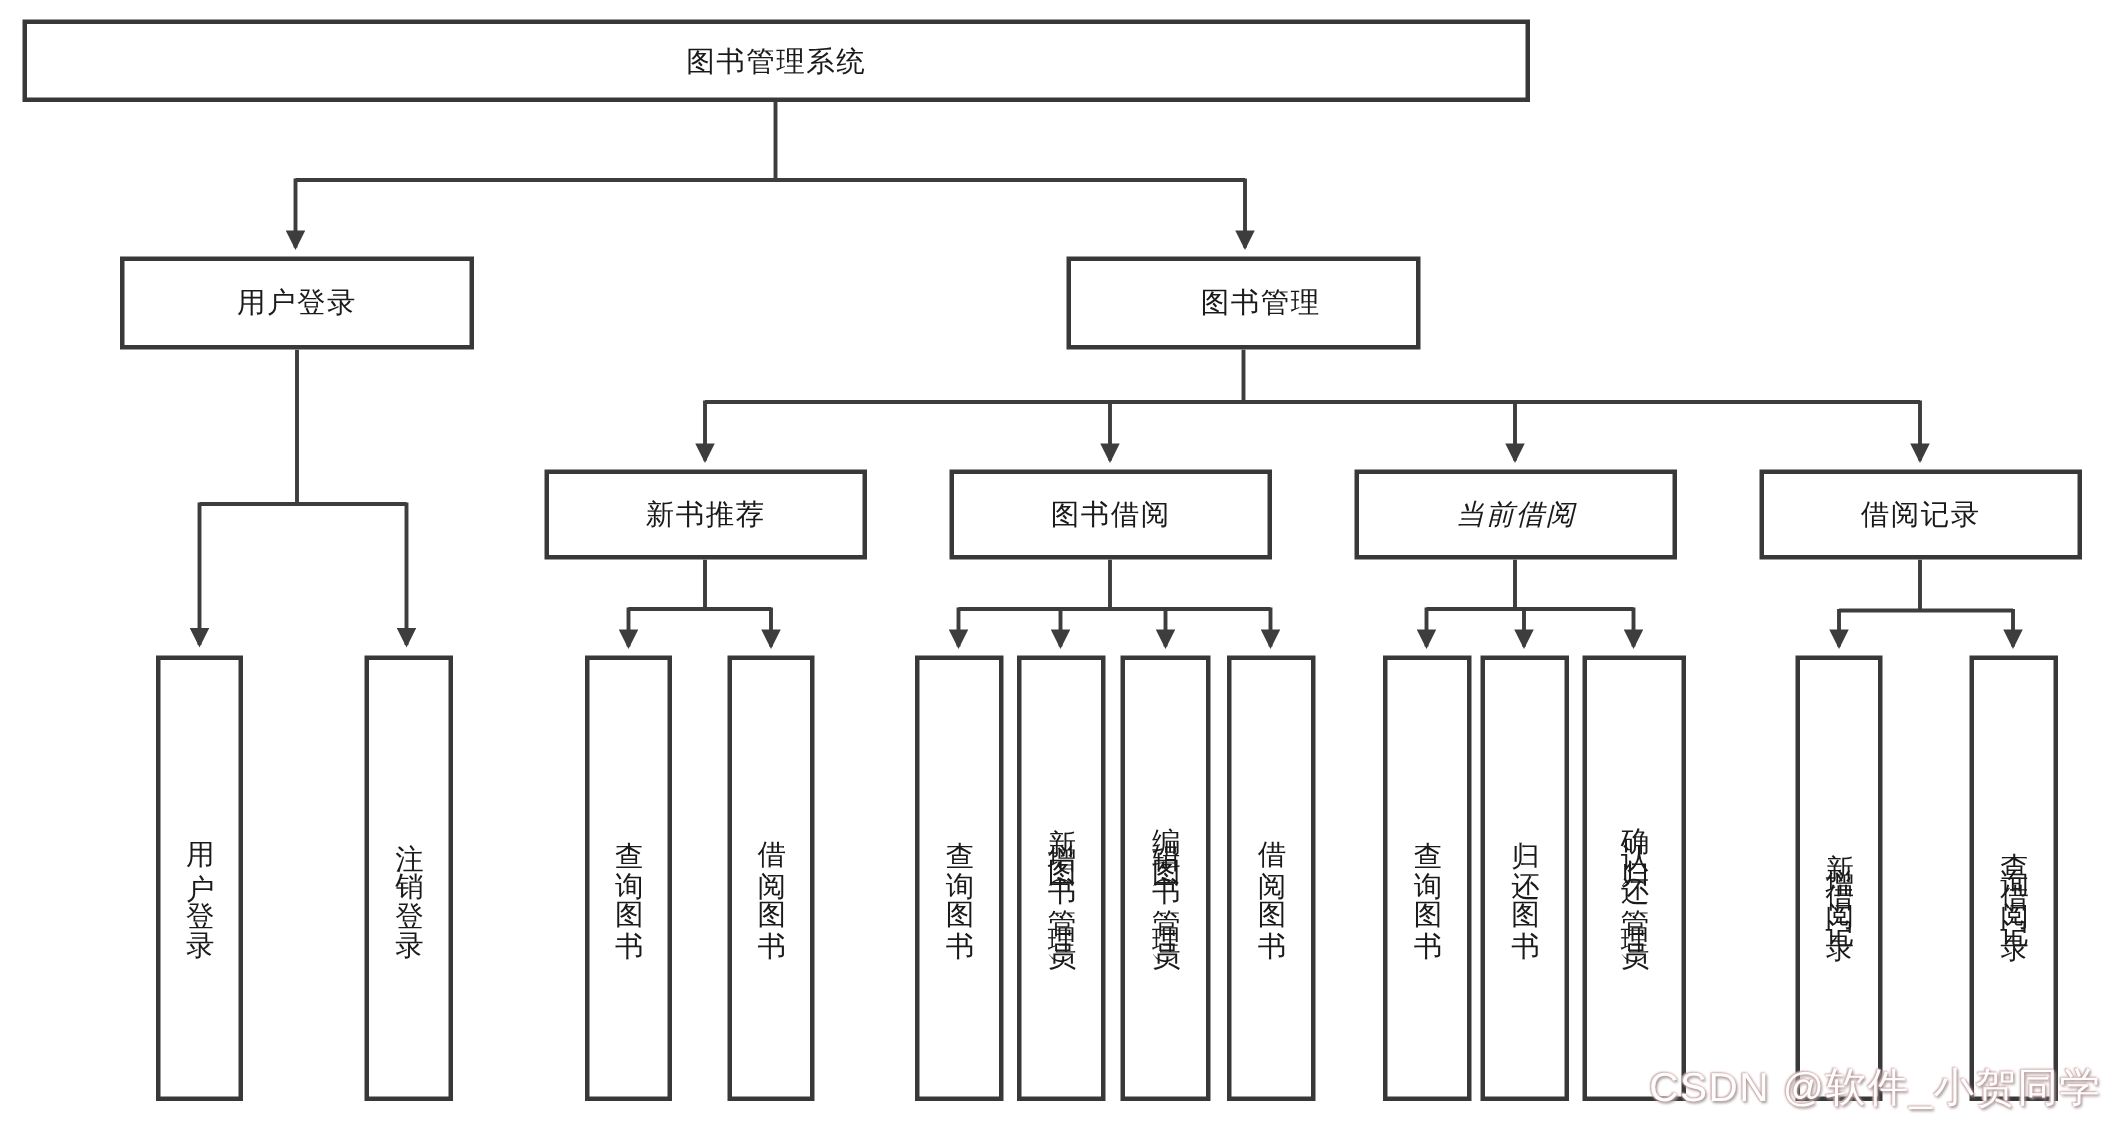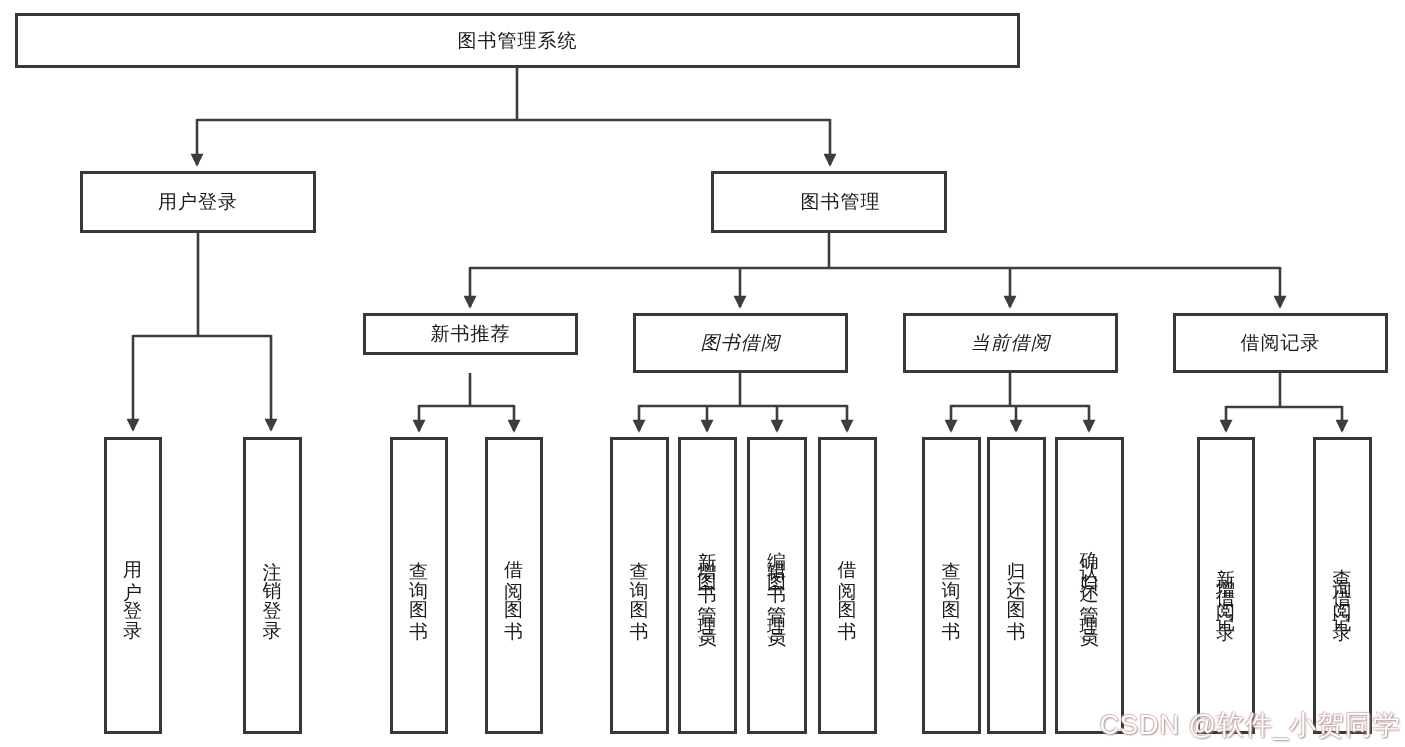--- a/index.html
+++ b/index.html
@@ -113,24 +113,24 @@
     <span>图书管理系统</span>
   </div>
 
   <div class="node" style="left:80px; top:171px; width:236px; height:62px;">
     <span>用户登录</span>
   </div>
   <div class="node" style="left:711px; top:171px; width:236px; height:62px;padding-left:23px;">
     <span>图书管理</span>
   </div>
 
-  <div class="node" style="left:363px; top:313px; width:215px; height:42px;">
+  <div class="node" style="left:363px; top:313px; width:215px; height:60px;">
     <span>新书推荐</span>
   </div>
-  <div class="node" style="left:633px; top:313px; width:215px; height:60px;font-style:italic;">
+  <div class="node" style="left:633px; top:313px; width:215px; height:60px;">
     <span>图书借阅</span>
   </div>
   <div class="node" style="left:903px; top:313px; width:215px; height:60px;font-style:italic;">
     <span>当前借阅</span>
   </div>
   <div class="node" style="left:1173px; top:313px; width:215px; height:60px;">
     <span>借阅记录</span>
   </div>
 
   <div class="vbox sp-wide" style="left:104px; top:437px; width:58px; height:297px;">

